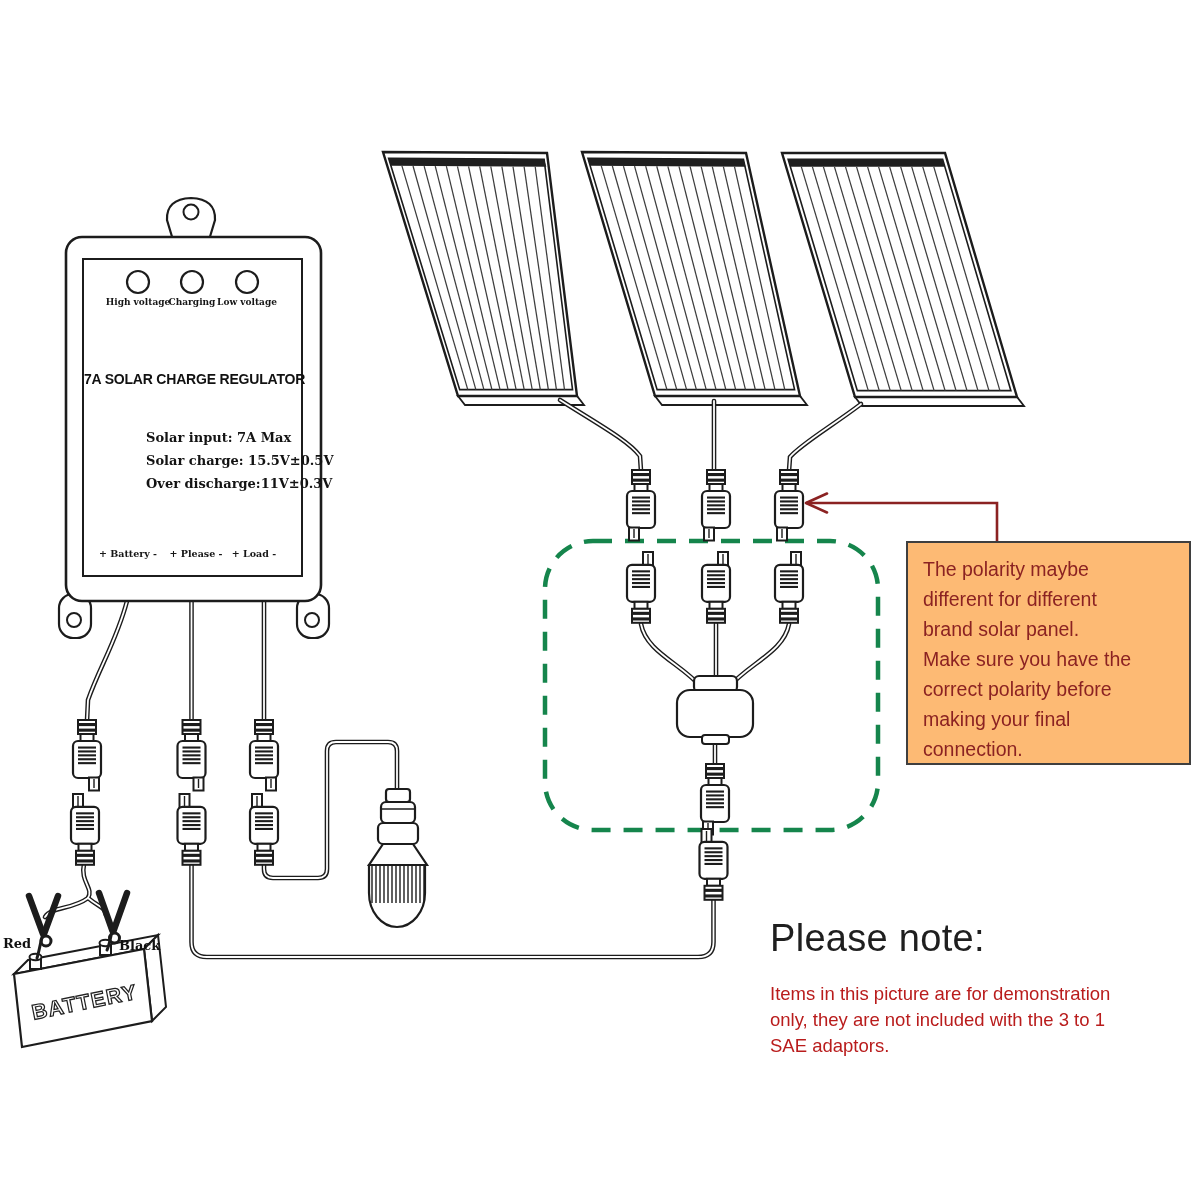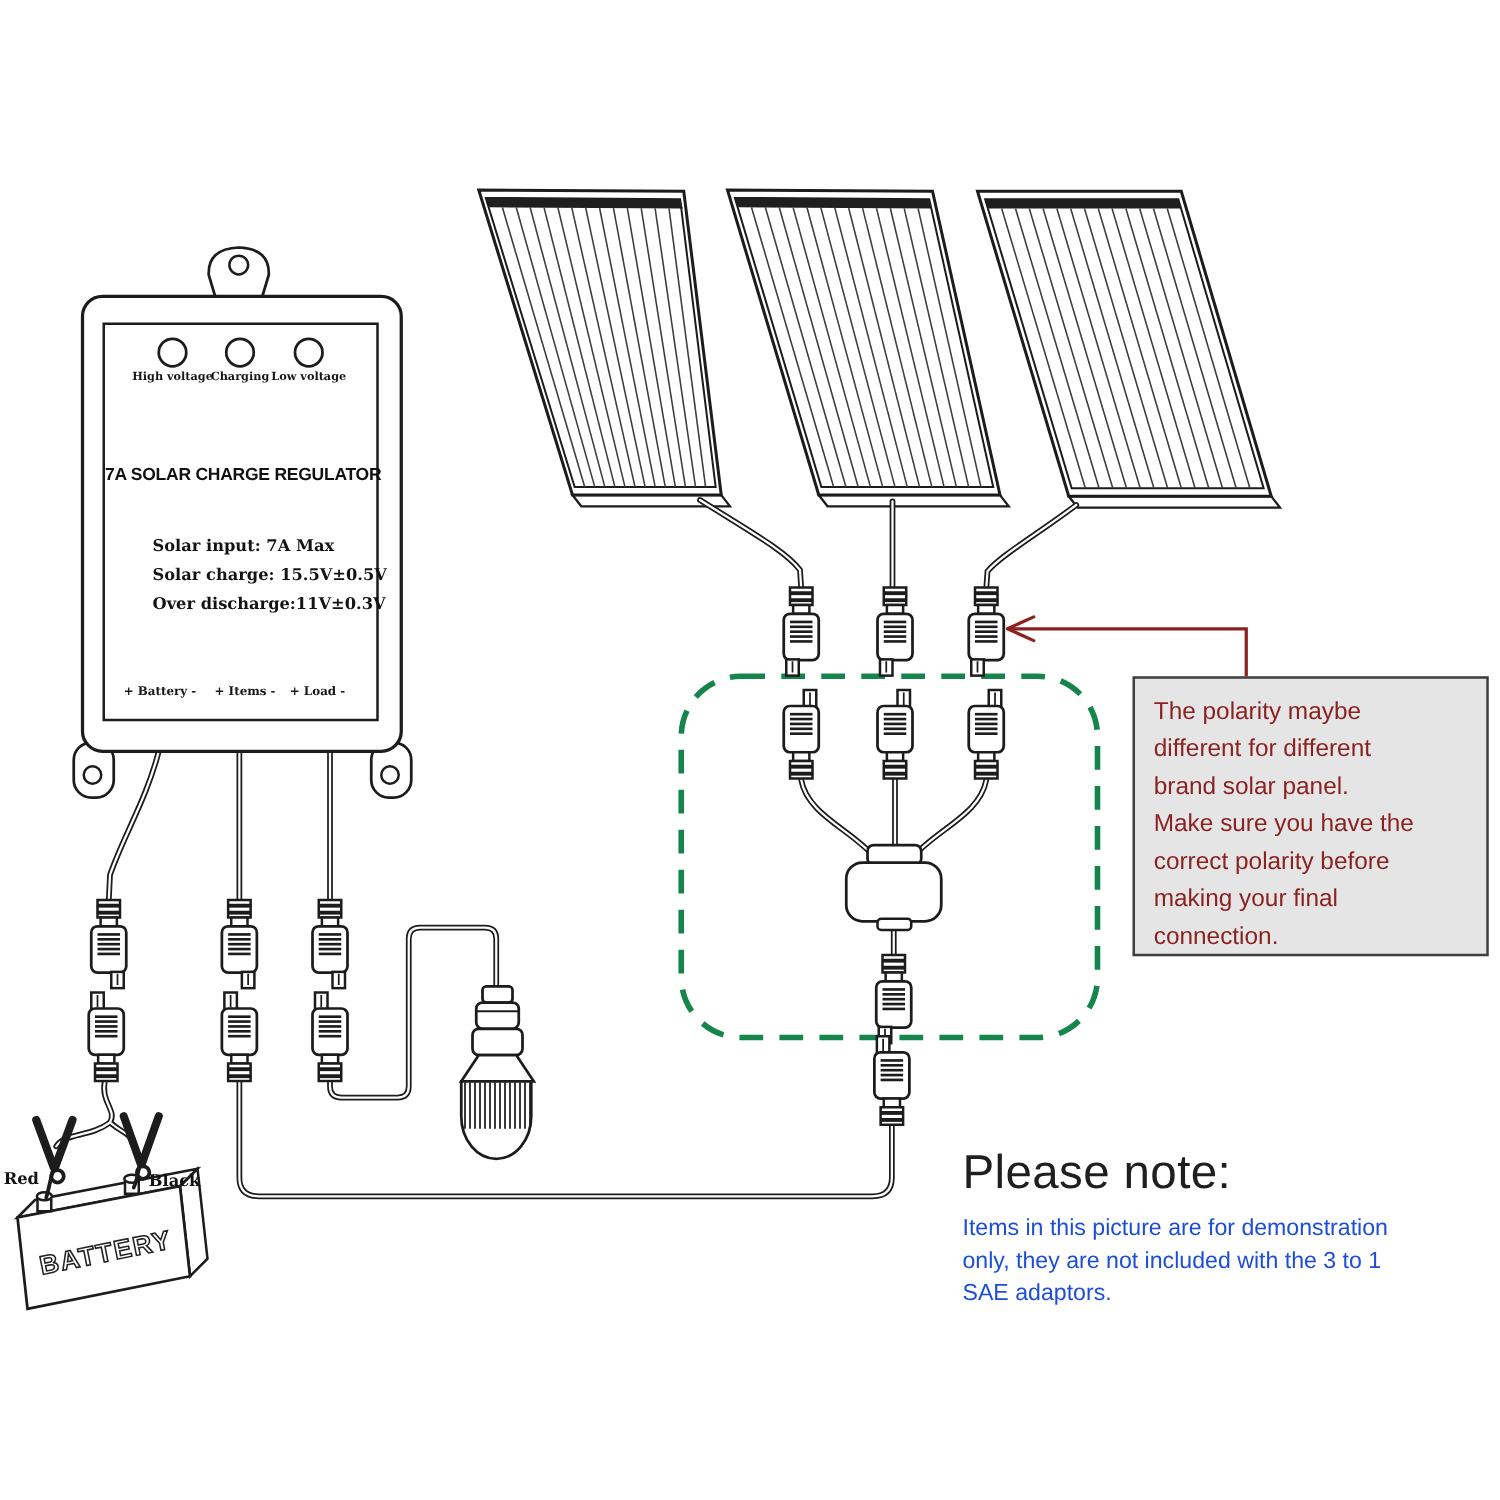--- a/index.html
+++ b/index.html
@@ -3,28 +3,28 @@
 <meta charset="utf-8">
 <style>
   html,body{margin:0;padding:0;background:#fff;}
   .stage{position:relative;width:1200px;height:1200px;background:#fff;overflow:hidden;
          font-family:"Liberation Sans",sans-serif;}
   #art{position:absolute;left:0;top:0;}
   .ov{position:absolute;white-space:nowrap;}
   .center{transform:translateX(-50%);}
   .led-label{font:bold 9px "DejaVu Serif",serif;color:#161616;}
   .reg-title{font:bold 14px "Liberation Sans",sans-serif;color:#111;width:220px;text-align:left;letter-spacing:-0.2px;}
-  .reg-specs{font:bold 13px "DejaVu Serif",serif;color:#131313;line-height:23px;}
+  .reg-specs{font:bold 13px "DejaVu Serif",serif;color:#131313;line-height:23px;margin-left:24px;}
   .terminal-label{font:bold 9.5px "DejaVu Serif",serif;color:#161616;}
   .clip-label{font:bold 13px "DejaVu Serif",serif;color:#111;text-align:center;}
   .polarity-box{box-sizing:border-box;border:2px solid var(--note-border,#3f3f3f);
-    background:#e5e5e5;padding:11px 6px 0 15px;color:var(--red,#8b2222);
+    background:#fdba74;padding:11px 6px 0 15px;color:var(--red,#8b2222);
     font-size:19.5px;line-height:30px;}
   .pn-title{font-size:38px;color:#1f1f1f;letter-spacing:0.3px;}
-  .pn-body{margin-top:9px;font-size:18.5px;line-height:26px;color:#1d4ed8;}
+  .pn-body{margin-top:21px;font-size:18.5px;line-height:26px;color:#b91c1c;}
   .battery-label{font-family:"Liberation Sans",sans-serif;font-weight:bold;}
 </style>
 </head>
 <body>
 
 <div class="stage">
 
   <svg id="art" width="1200" height="1200" viewBox="0 0 1200 1200">
       <g>
         <g>
@@ -399,21 +399,21 @@
 
   <div class="ov reg-title" style="left:84px;top:371px">7A SOLAR CHARGE REGULATOR</div>
 
   <div class="ov reg-specs" style="left:122px;top:426px">
     <div>Solar input: 7A Max</div>
     <div>Solar charge: 15.5V±0.5V</div>
     <div>Over discharge:11V±0.3V</div>
   </div>
 
   <div class="ov center terminal-label" style="left:128px;top:548px">+ Battery -</div>
-  <div class="ov center terminal-label" style="left:196px;top:548px">+ Items -</div>
+  <div class="ov center terminal-label" style="left:196px;top:548px">+ Please -</div>
   <div class="ov center terminal-label" style="left:254px;top:548px">+ Load -</div>
 
   <div class="ov clip-label" style="left:3px;top:936px">Red</div>
   <div class="ov clip-label" style="left:119px;top:938px">Black</div>
 
   <div class="ov polarity-box" style="left:906px;top:541px;width:285px;height:224px">
     <div>The polarity maybe</div>
     <div>different for different</div>
     <div>brand solar panel.</div>
     <div>Make sure you have the</div>

